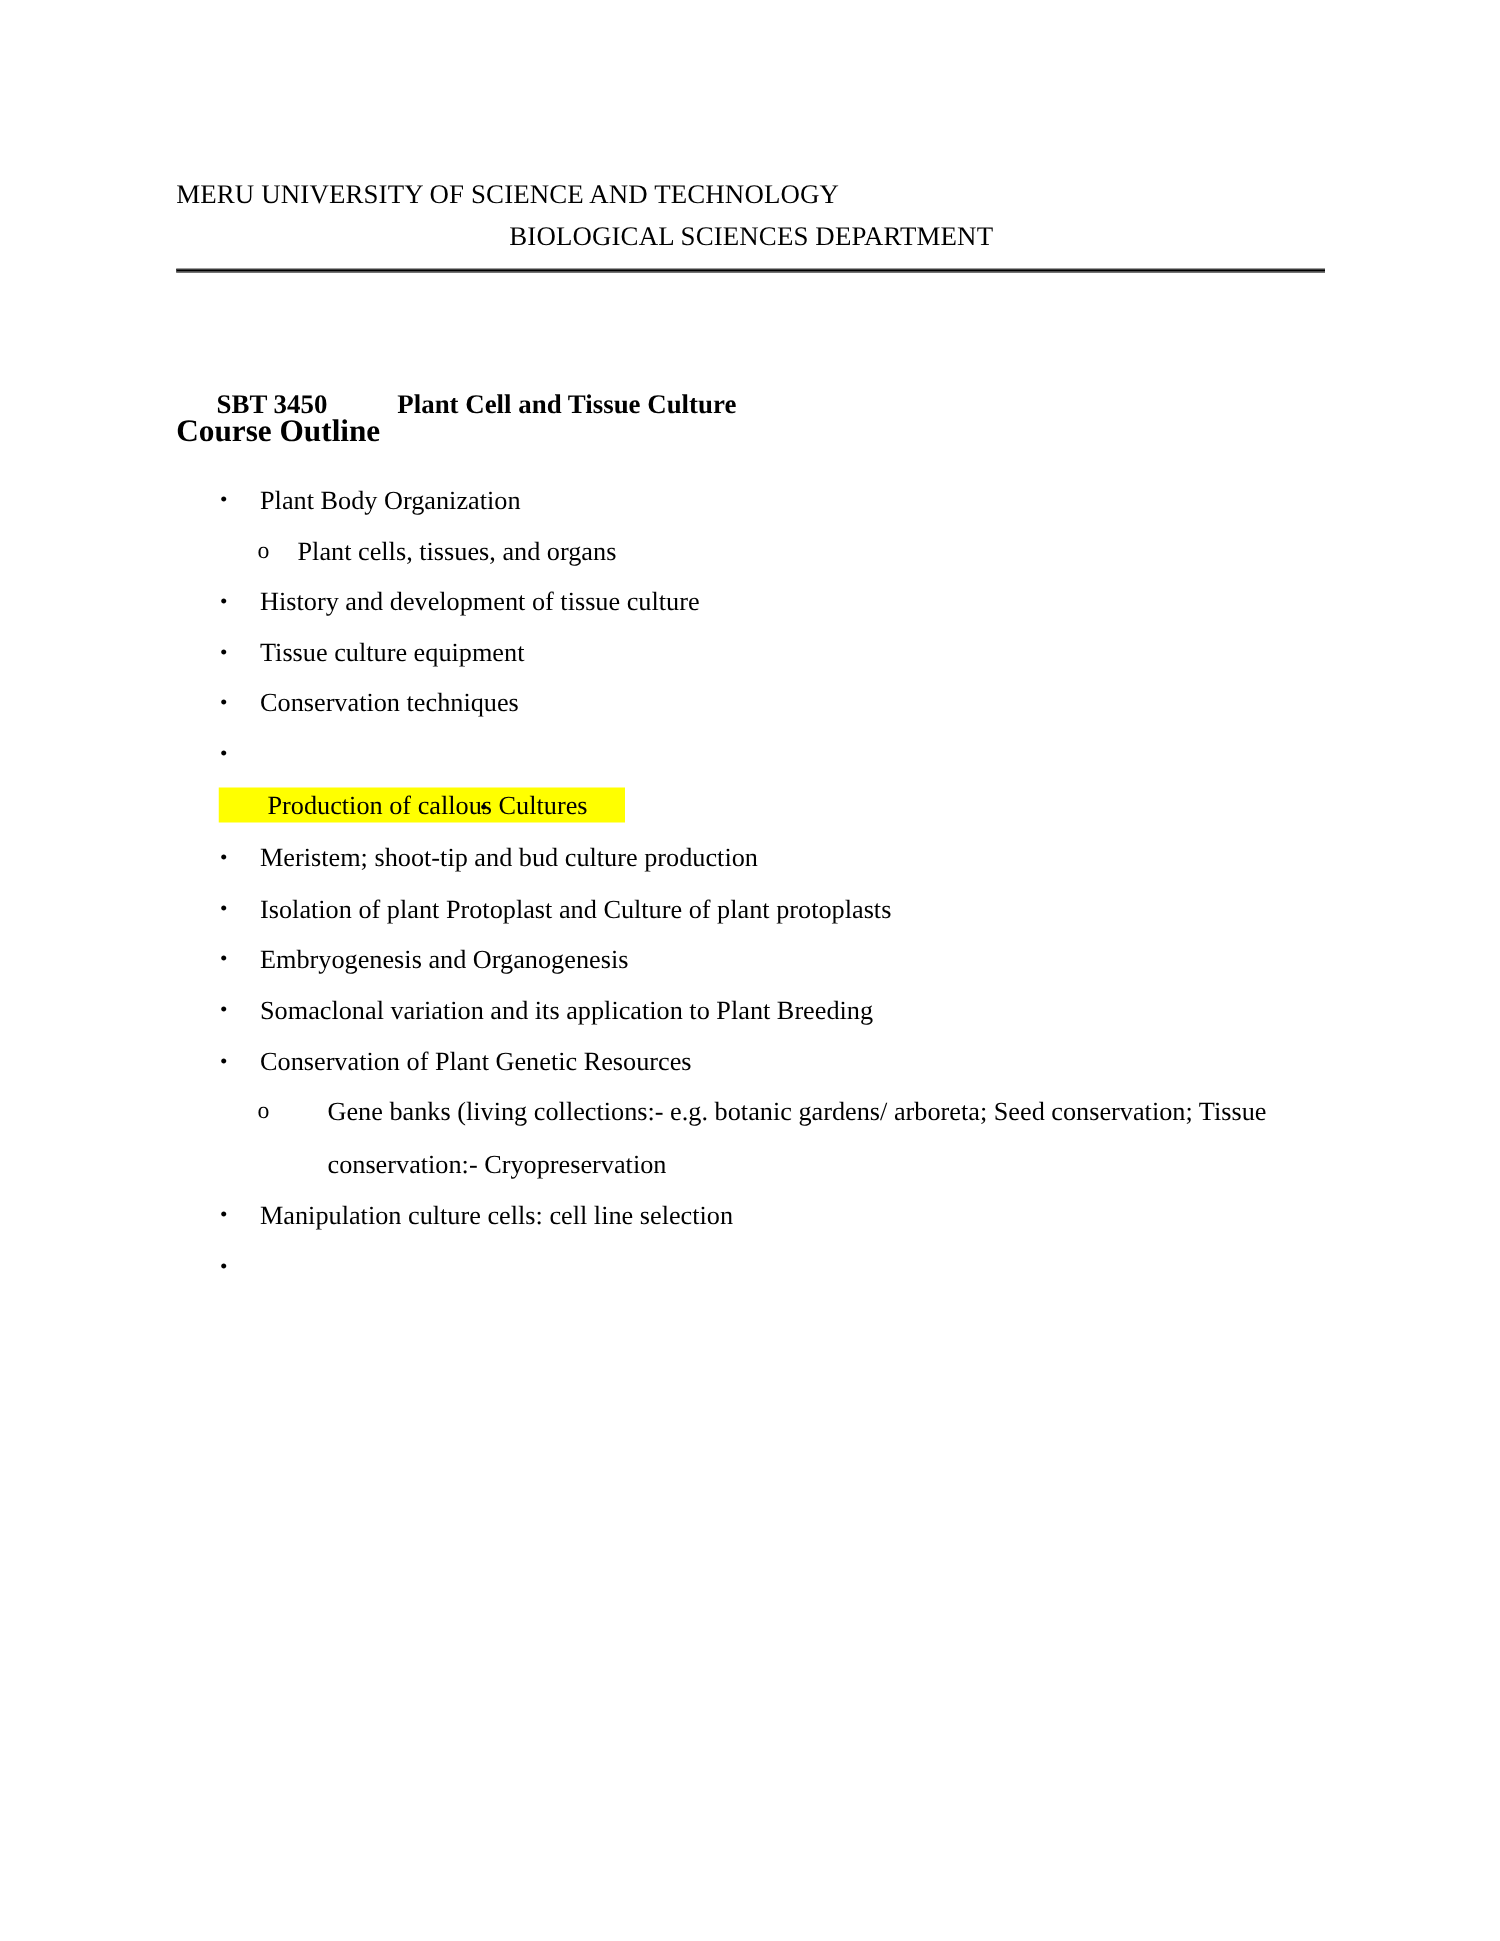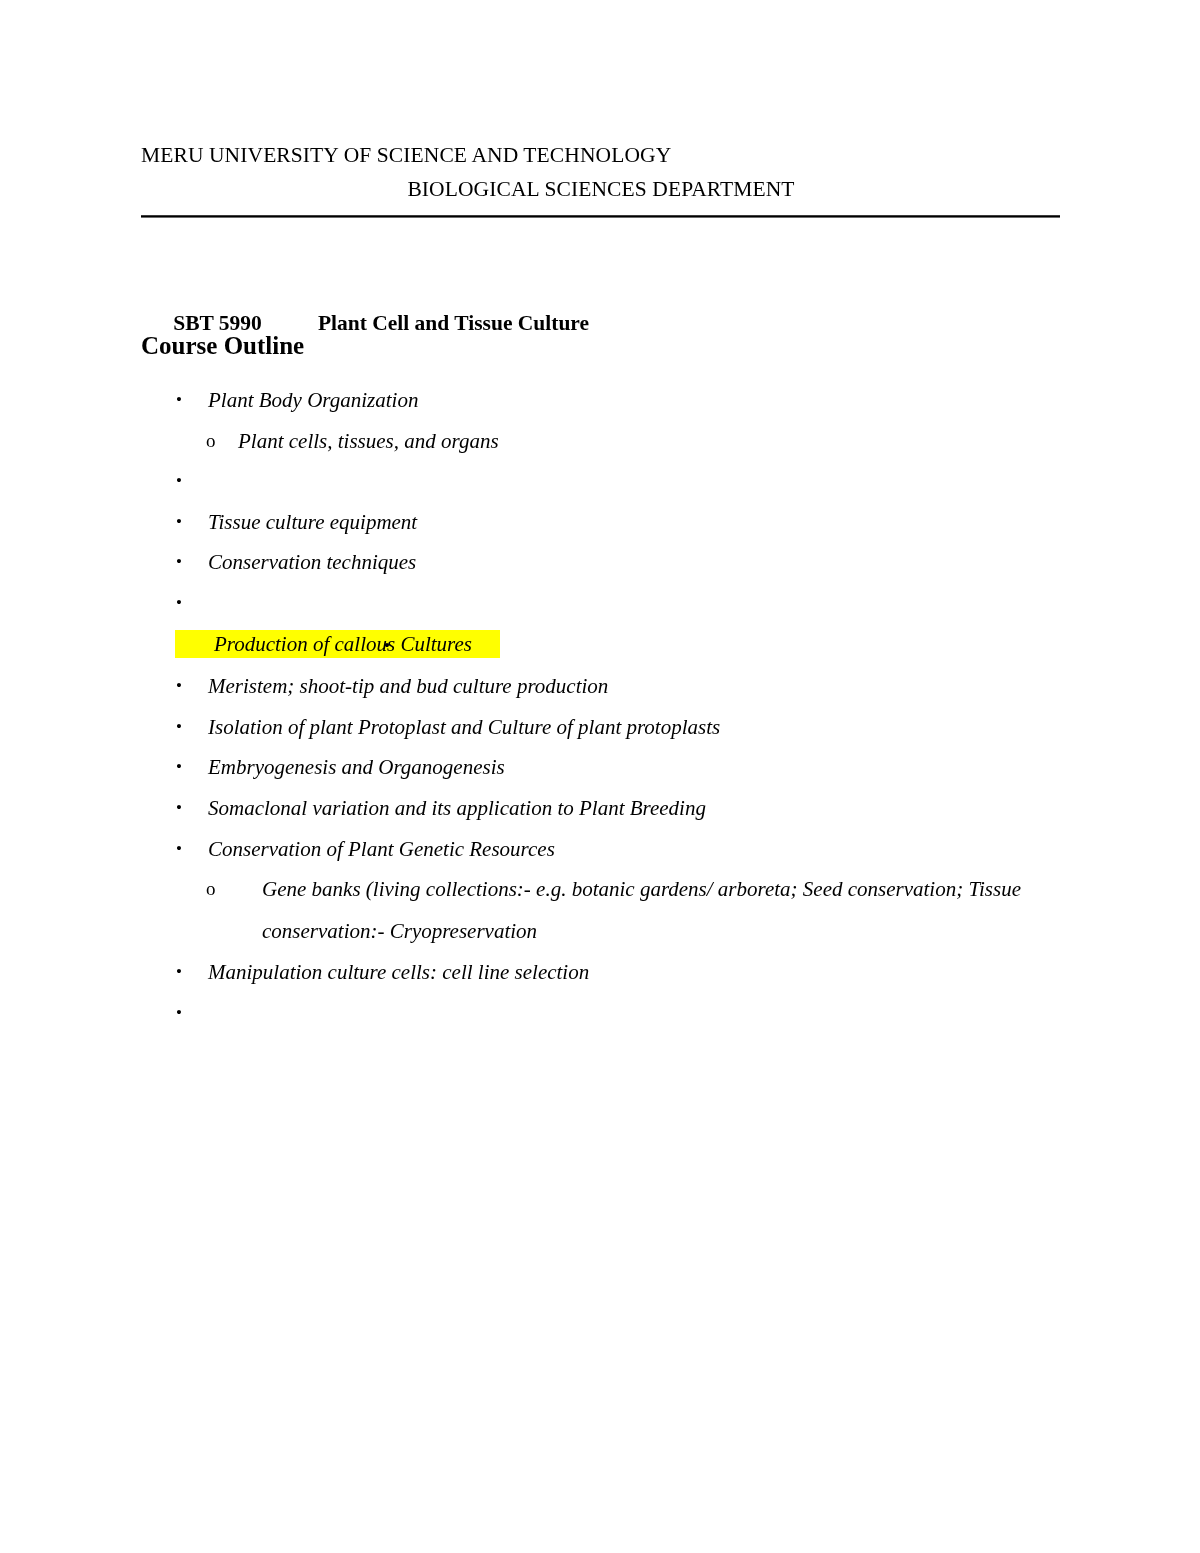--- a/index.html
+++ b/index.html
@@ -110,21 +110,20 @@
     line-height: 40.6px;
     width: 22px;
     text-align: left;
   }
   .item.level1 .marker { left: 176px; font-size: 17px; }
   .item.level2 .marker { left: 206px; font-size: 19px; }
 
   .item .txt {
     display: inline;
     white-space: pre-wrap;
-    font-style: italic;
   }
 
   
   .item.multiline {
     line-height: 41.5px;
     min-height: 83px;
   }
   .item.multiline .txt {
     display: block;
     width: 790px;
@@ -156,29 +155,29 @@
 <div class="page">
   <div class="doc-body">
 
     <div class="header-block">
       <div class="univ-name">MERU UNIVERSITY OF SCIENCE AND TECHNOLOGY</div>
       <div class="dept-name">BIOLOGICAL SCIENCES DEPARTMENT</div>
       <div class="header-rule"></div>
     </div>
 
     <div class="course-line">
-      <span class="course-code">SBT 5990</span><span class="course-gap"></span><span class="course-title">Plant Cell and Tissue Culture</span>
+      <span class="course-code">SBT 3450</span><span class="course-gap"></span><span class="course-title">Plant Cell and Tissue Culture</span>
     </div>
 
     <div class="section-heading">Course Outline</div>
 
     <div class="outline" id="outline-list">
         <div class="item level1"><span class="marker">•</span><span class="txt">Plant Body Organization</span></div>
         <div class="item level2"><span class="marker">o</span><span class="txt">Plant cells, tissues, and organs</span></div>
-        <div class="item level1"><span class="marker">•</span></div>
+        <div class="item level1"><span class="marker">•</span><span class="txt">History and development of tissue culture</span></div>
         <div class="item level1"><span class="marker">•</span><span class="txt">Tissue culture equipment</span></div>
         <div class="item level1"><span class="marker">•</span><span class="txt">Conservation techniques</span></div>
         <div class="item level1"><span class="marker">•</span></div>
         <div class="item level1 highlighted"><div class="hl-band" style="background: rgb(255, 255, 0);"></div><span class="marker">•</span><span class="txt">Production of callous Cultures</span></div>
         <div class="item level1"><span class="marker">•</span><span class="txt">Meristem; shoot-tip and bud culture production</span></div>
         <div class="item level1"><span class="marker">•</span><span class="txt">Isolation of plant Protoplast and Culture of plant protoplasts</span></div>
         <div class="item level1"><span class="marker">•</span><span class="txt">Embryogenesis and Organogenesis</span></div>
         <div class="item level1"><span class="marker">•</span><span class="txt">Somaclonal variation and its application to Plant Breeding</span></div>
         <div class="item level1"><span class="marker">•</span><span class="txt">Conservation of Plant Genetic Resources</span></div>
         <div class="item level2 multiline">

